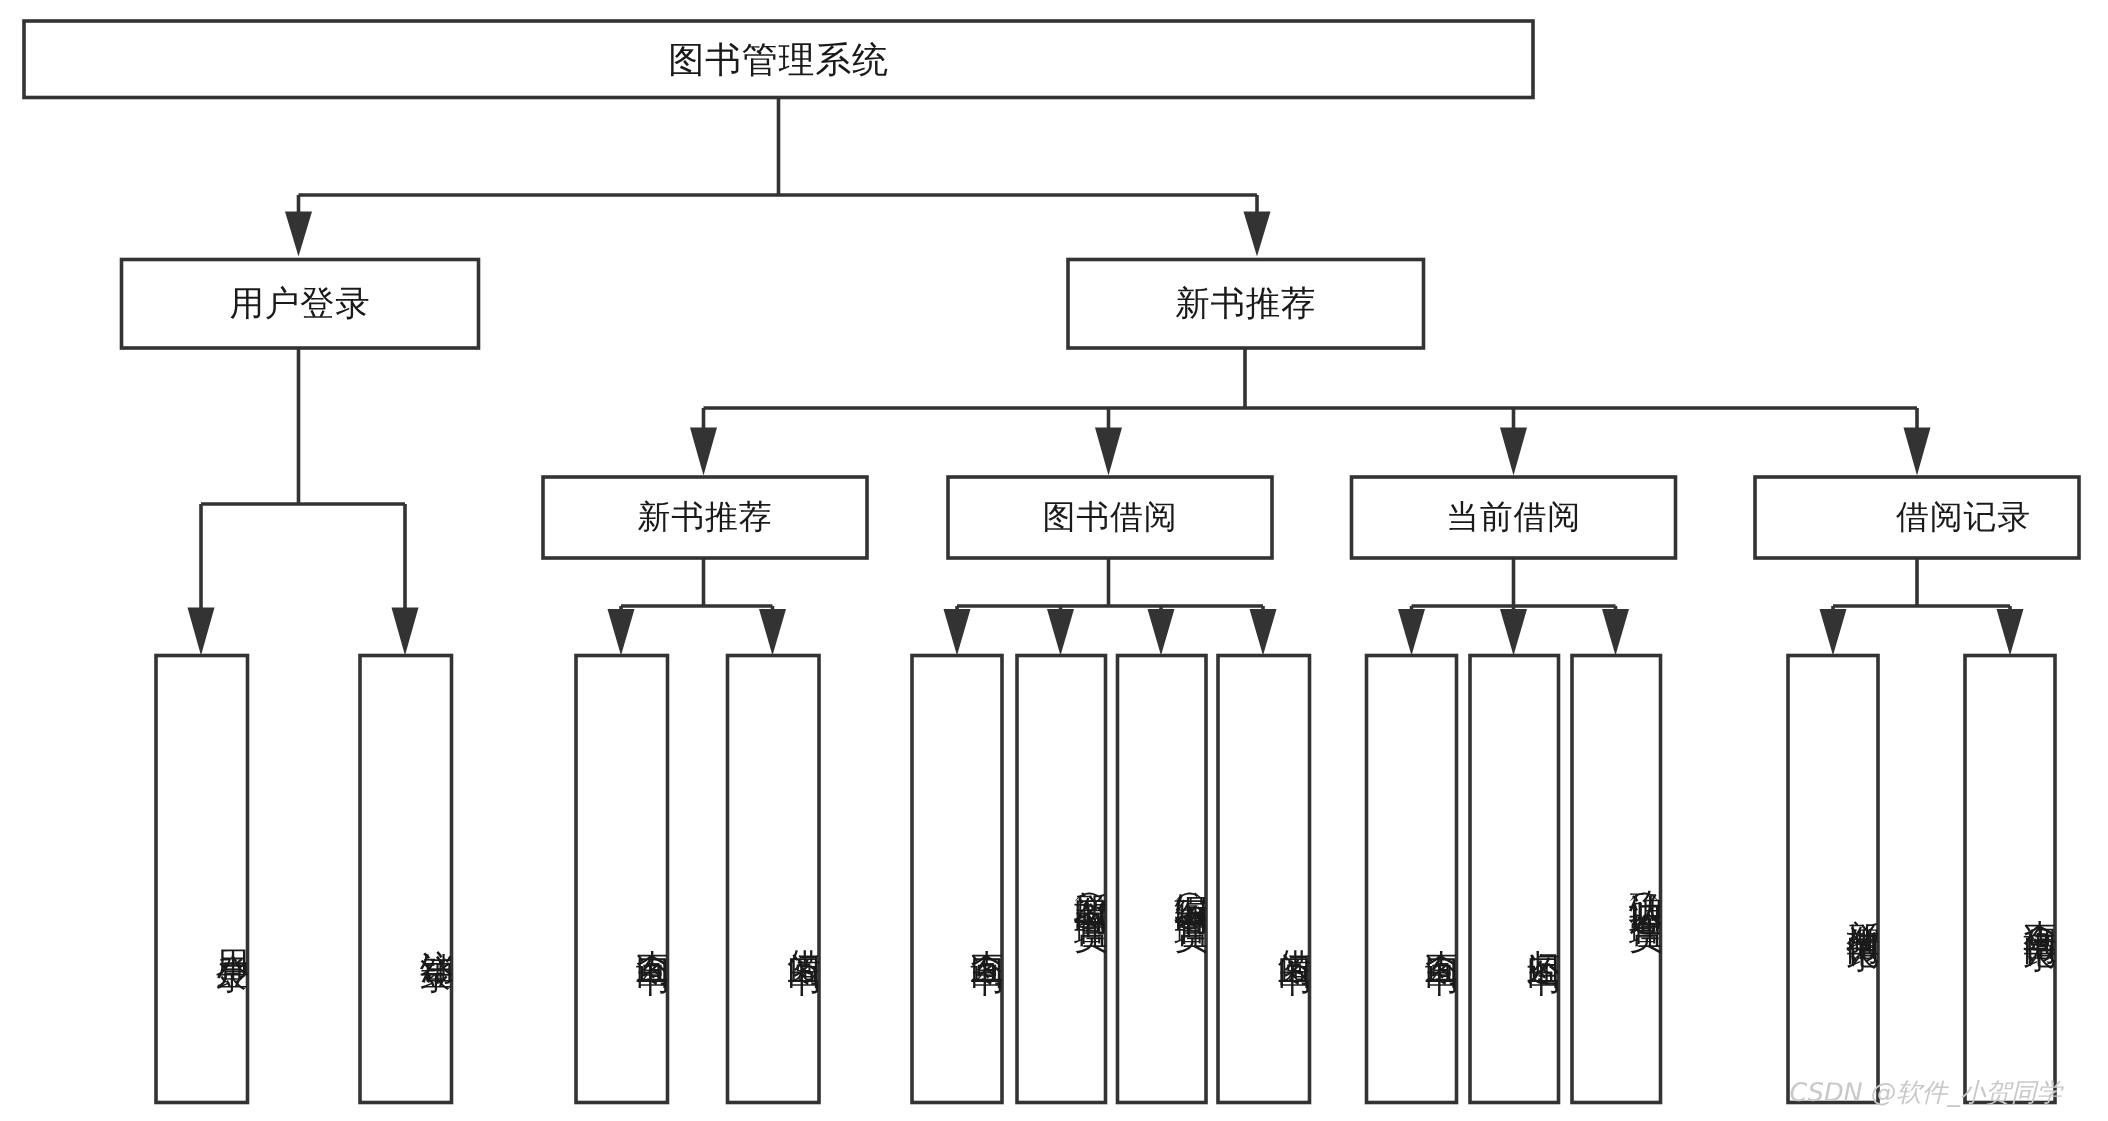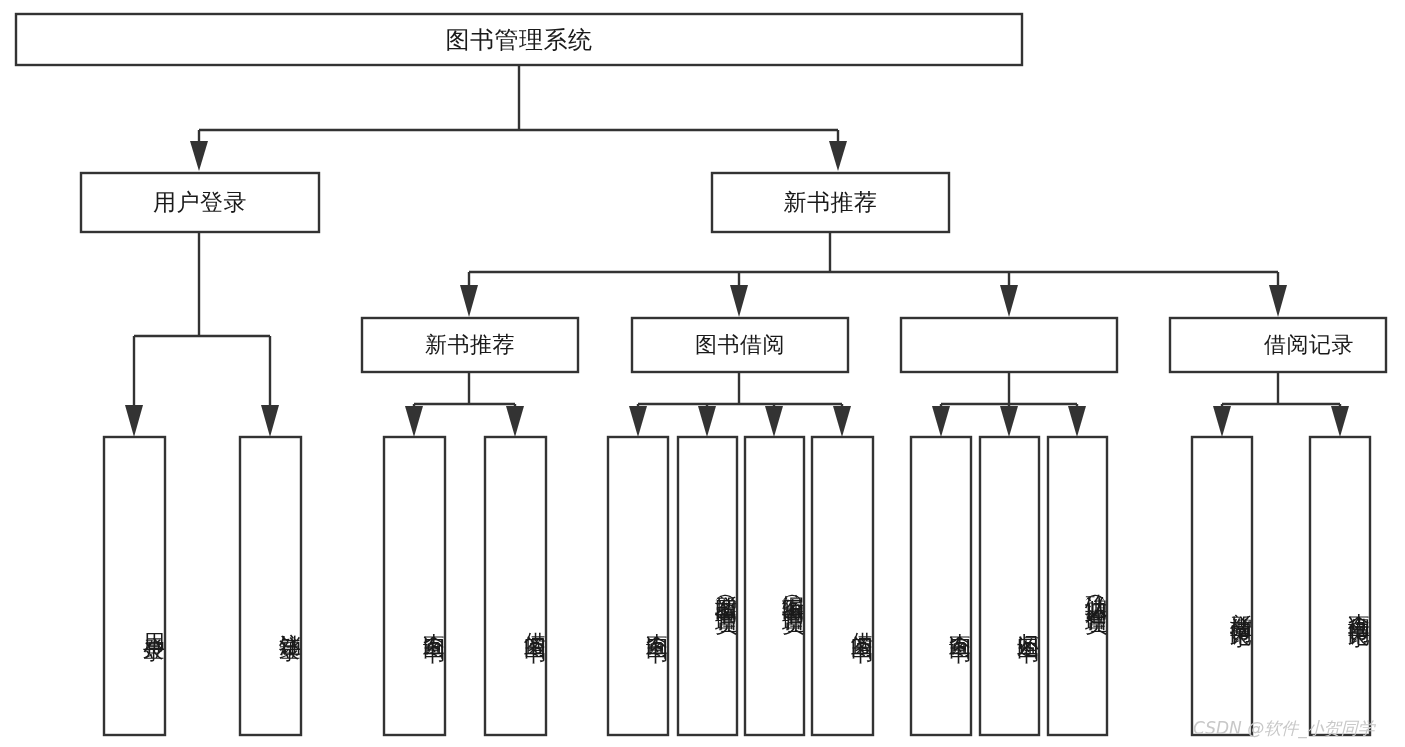--- a/index.html
+++ b/index.html
@@ -186,20 +186,21 @@
   <div class="node-label-h" style="left:16px; top:14px; width:1006px; height:51px; font-size:24px;border-radius:17px;">图书管理系统</div>
 
   <div class="node-label-h" style="left:81px; top:173px; width:238px; height:59px; font-size:23px;">用户登录</div>
 
   <div class="node-label-h" style="left:712px; top:173px; width:237px; height:59px; font-size:23px;">新书推荐</div>
 
   <div class="node-label-h" style="left:362px; top:318px; width:216px; height:54px; font-size:22px;">新书推荐</div>
 
   <div class="node-label-h" style="left:632px; top:318px; width:216px; height:54px; font-size:22px;">图书借阅</div>
 
+  <div class="node-label-h" style="left:901px; top:318px; width:216px; height:54px; font-size:22px;">当前借阅</div>
 
   <div class="node-label-h" style="left:1170px; top:318px; width:216px; height:54px; font-size:22px;padding-left:31px;">借阅记录</div>
 
   <div class="node-label-v" style="left:104px; top:506px; width:61px; height:229px; font-size:22px;">用户登录</div>
 
   <div class="node-label-v" style="left:240px; top:506px; width:61px; height:229px; font-size:22px;">注销登录</div>
 
   <div class="node-label-v" style="left:384px; top:506px; width:61px; height:229px; font-size:22px;">查询图书</div>
 
   <div class="node-label-v" style="left:485px; top:506px; width:61px; height:229px; font-size:22px;">借阅图书</div>

